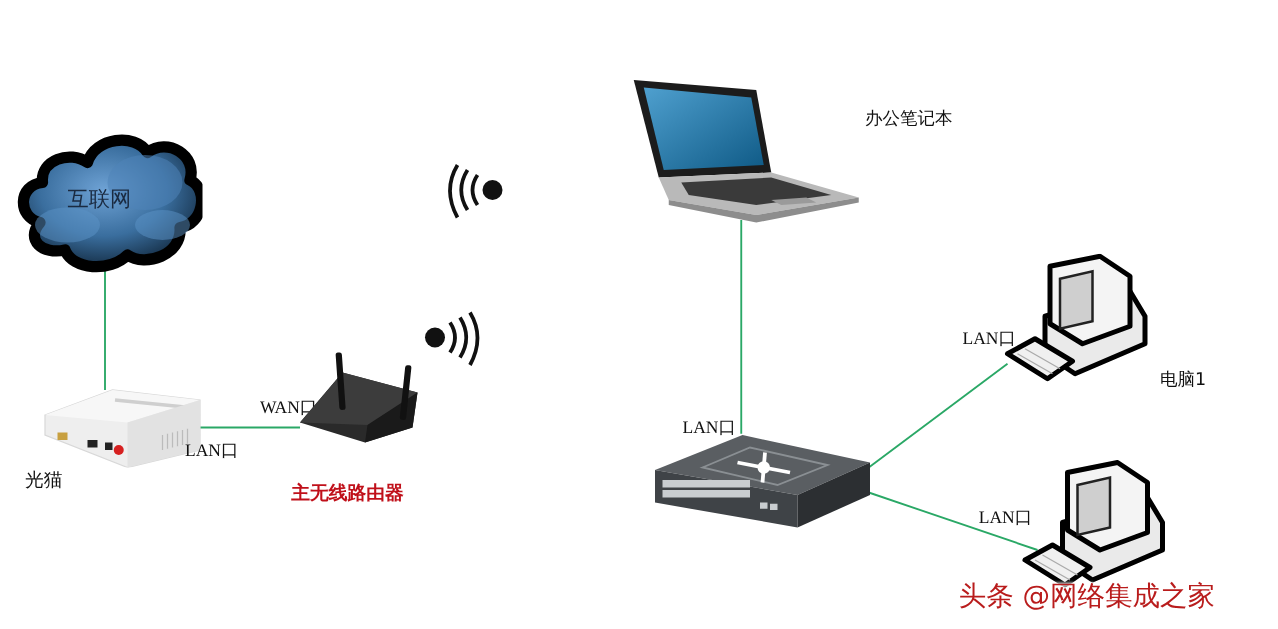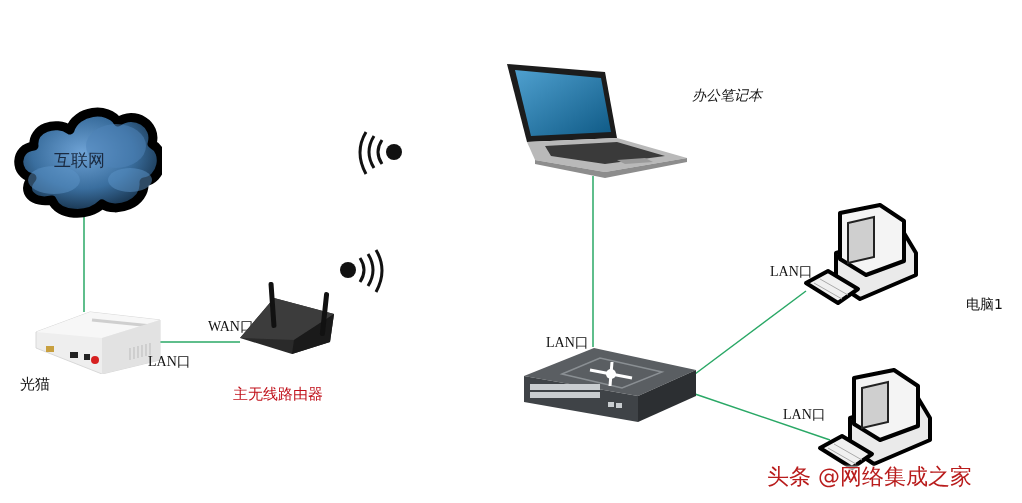--- a/index.html
+++ b/index.html
@@ -2,21 +2,21 @@
 <html><head>
 <meta charset="utf-8">
 <style>
   html, body { margin: 0; padding: 0; background: #ffffff; }
   body { width: 1022px; height: 503px; position: relative; overflow: hidden;
          font-family: "Liberation Serif", "DejaVu Serif", serif; color: #111; }
   .abs { position: absolute; }
   svg.links { position: absolute; left: 0; top: 0; }
   .label { position: absolute; font-size: 14px; white-space: nowrap; line-height: 1; }
   .label-cn { font-family: "DejaVu Sans", sans-serif; font-size: 14px; }
-  .label-red { color: #c0101a; font-family: "DejaVu Sans", sans-serif; font-size: 15px; }
+  .label-red { color: #c0101a; font-family: "DejaVu Sans", sans-serif; font-size: 15px; font-weight: bold; }
   .cloud-text { font-family: "DejaVu Serif", serif; font-size: 17px; color: #1a2a40; }
   .watermark { position: absolute; font-family: "DejaVu Sans", sans-serif; font-size: 22px;
                color: #b91c1c; text-shadow: 0 0 3px #fff, 0 0 3px #fff, 0 0 2px #fff; white-space: nowrap; }
 </style>
 </head>
 <body>
 
 <svg class="links" width="1022" height="503">
   <line x1="84" y1="212" x2="84" y2="312" stroke="#2aa866" stroke-width="1.5"></line>
   <line x1="160" y1="342" x2="240" y2="342" stroke="#2aa866" stroke-width="1.5"></line>
@@ -103,21 +103,21 @@
       </linearGradient>
     </defs>
     <polygon points="2,4 100,12 112,78 22,82" fill="#1c1c1c"></polygon>
     <polygon points="10,10 96,18 106,72 26,76" fill="url(#scr)"></polygon>
     <polygon points="22,82 112,78 182,98 100,112 30,100" fill="#b9b9b9"></polygon>
     <polygon points="40,86 112,82 160,96 100,104 46,96" fill="#3a3a3a"></polygon>
     <polygon points="112,100 140,98 148,102 120,104" fill="#9a9a9a"></polygon>
     <polygon points="30,100 100,112 182,98 182,102 100,118 30,104" fill="#8d8d8d"></polygon>
   </svg>
 </div>
-<span class="label label-cn" style="left:692px;top:88px;font-style:italic;">办公笔记本</span>
+<span class="label label-cn" style="left:692px;top:88px;">办公笔记本</span>
 
 <span class="label" style="left:546px;top:336px;">LAN口</span>
 <div class="abs" style="left:522px;top:346px;width:176px;height:78px;">
   <svg width="176" height="78" viewBox="0 0 176 78">
     <polygon points="2,30 72,2 174,24 116,50" fill="#5a5e62"></polygon>
     <polygon points="40,28 78,12 140,26 100,42" fill="none" stroke="#8a8f93" stroke-width="1.5"></polygon>
     <g stroke="#ffffff" stroke-width="3" fill="none">
       <line x1="68" y1="24" x2="110" y2="32"></line>
       <line x1="90" y1="16" x2="88" y2="40"></line>
     </g>
@@ -139,21 +139,21 @@
     <polygon points="36,50 104,30 116,50 116,72 60,96 36,80" fill="#eaeaea" stroke="#000" stroke-width="4" stroke-linejoin="round"></polygon>
     <polygon points="40,10 80,2 104,18 104,58 66,72 40,56" fill="#f4f4f4" stroke="#000" stroke-width="4" stroke-linejoin="round"></polygon>
     <polygon points="48,20 74,14 74,54 48,60" fill="#cfcfcf" stroke="#222" stroke-width="2"></polygon>
     <polygon points="6,80 28,68 58,86 38,100" fill="#f0f0f0" stroke="#000" stroke-width="4" stroke-linejoin="round"></polygon>
     <g stroke="#aaa" stroke-width="1">
         <line x1="14" y1="80" x2="42" y2="96"></line>
         <line x1="20" y1="76" x2="48" y2="92"></line>
       </g>
   </svg>
 </div>
-<span class="label label-cn" style="left:966px;top:297px;">电脑1</span>
+<span class="label label-cn" style="left:928px;top:297px;">电脑1</span>
 
 <span class="label" style="left:783px;top:408px;">LAN口</span>
 <div class="abs" style="left:814px;top:368px;width:120px;height:112px;">
   <svg width="120" height="112" viewBox="0 0 120 112">
     <polygon points="36,50 104,30 116,50 116,72 60,96 36,80" fill="#eaeaea" stroke="#000" stroke-width="4" stroke-linejoin="round"></polygon>
     <polygon points="40,10 80,2 104,18 104,58 66,72 40,56" fill="#f4f4f4" stroke="#000" stroke-width="4" stroke-linejoin="round"></polygon>
     <polygon points="48,20 74,14 74,54 48,60" fill="#cfcfcf" stroke="#222" stroke-width="2"></polygon>
     <polygon points="6,80 28,68 58,86 38,100" fill="#f0f0f0" stroke="#000" stroke-width="4" stroke-linejoin="round"></polygon>
     <g stroke="#aaa" stroke-width="1">
         <line x1="14" y1="80" x2="42" y2="96"></line>

